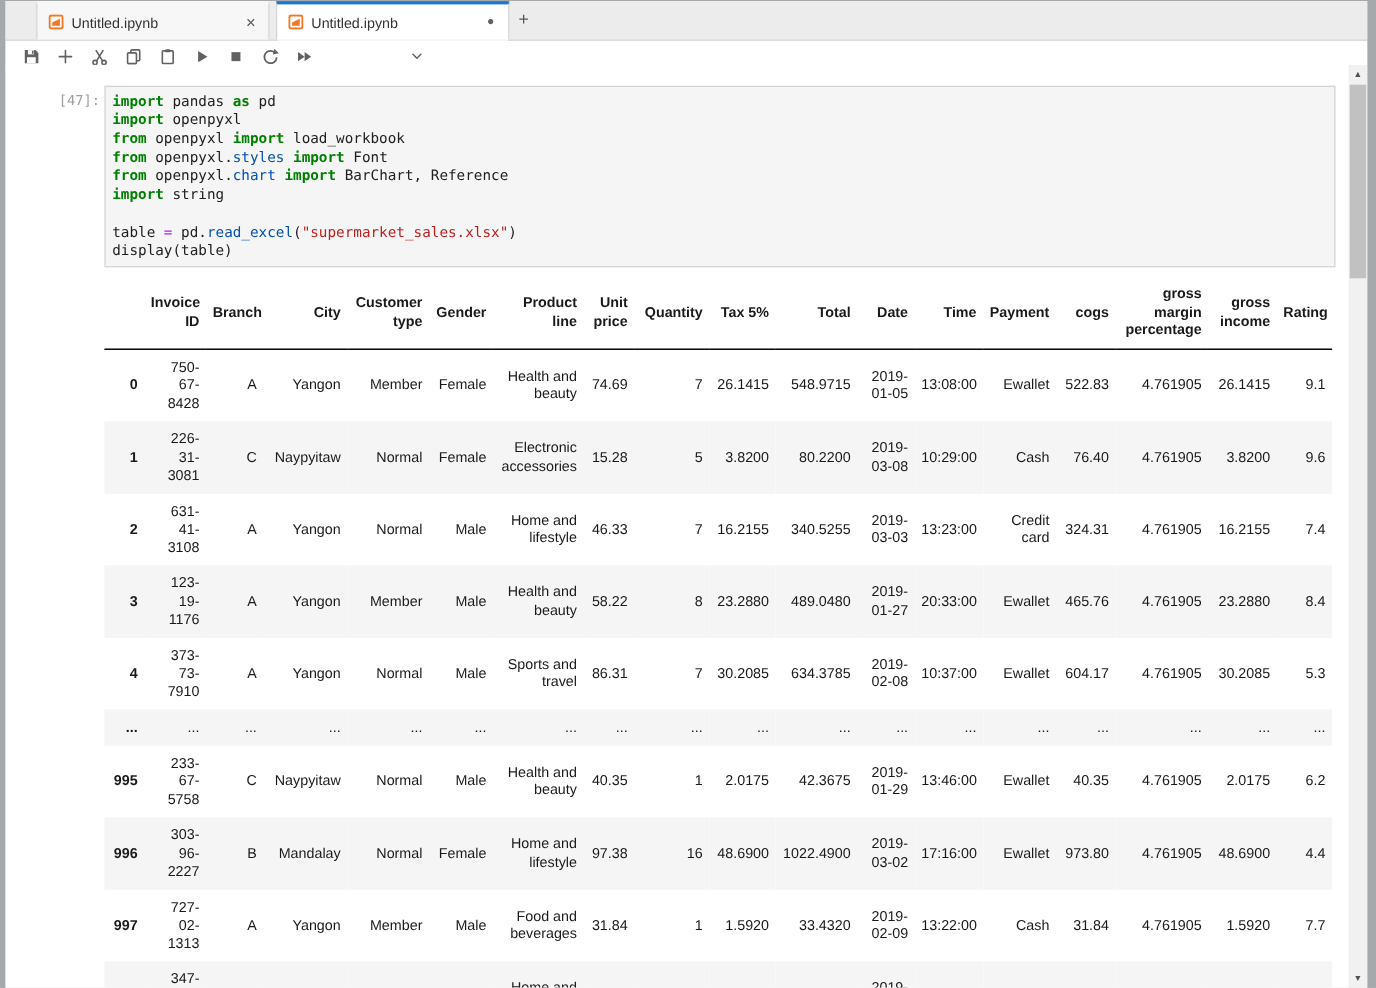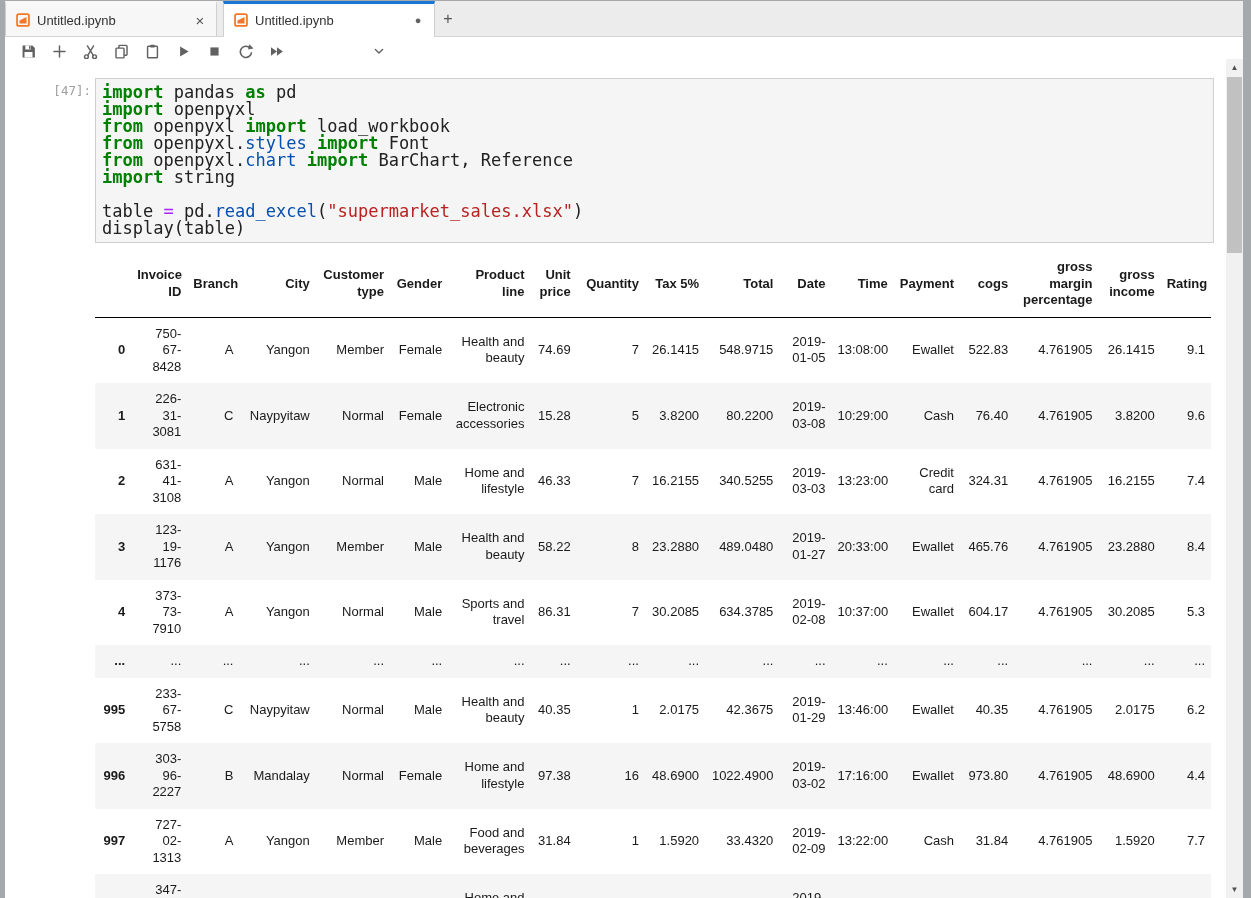--- a/index.html
+++ b/index.html
@@ -2,21 +2,21 @@
 <html><head>
 <meta charset="utf-8">
 <style>
   * { margin:0; padding:0; box-sizing:border-box; }
   html,body { width:1251px; height:898px; overflow:hidden; background:#a6a9ac;
               font-family:"Liberation Sans", sans-serif; }
   .window { position:absolute; top:1px; left:5px; right:8px; bottom:0; background:#fff; overflow:hidden; }
 
   
   .tabbar { height:36px; background:#ececec; display:flex; align-items:stretch;
-            border-bottom:1px solid #d4d4d4; position:relative; }
+            border-bottom:1px solid #d4d4d4; position:relative;padding-left:28px; }
   .tab { width:212px; display:flex; align-items:center; gap:7px; padding:0 8px 0 10px;
          background:#f7f7f7; border-right:1px solid #cfcfcf; border-left:1px solid #cfcfcf;
          border-top:3px solid transparent; font-size:13px; color:#333; cursor:default; }
   .tab.active { background:#fff; border-top-color:#1976d2; position:relative; margin-left:6px; }
   .tab.active::after { content:''; position:absolute; left:0; right:0; bottom:-1px; height:1px; background:#fff; }
   .tab-label { flex:1; white-space:nowrap; overflow:hidden; }
   .tab-close { color:#555; font-size:15px; width:16px; text-align:center; cursor:pointer; }
   .tab-dirty { color:#616161; font-size:11px; width:16px; text-align:center; }
   .nb-icon { width:14px; height:14px; flex:0 0 auto; }
   .newtab { width:26px; display:flex; align-items:center; justify-content:center;
@@ -34,21 +34,21 @@
   .kernel-name { font-size:13px; color:#424242; cursor:pointer; }
   .kernel-status { width:13px; height:13px; border:1.6px solid #616161; border-radius:50%; cursor:pointer; }
 
   
   .content { position:absolute; top:58px; left:0; right:17px; bottom:0;
              background:#fff; overflow:hidden; padding-top:19px; }
   .cellrow { display:flex; align-items:flex-start; }
   .prompt { width:90px; flex:0 0 90px; text-align:right; padding:5px 4px 0 0;
             font-family:"DejaVu Sans Mono", monospace; font-size:12.5px; color:#9e9e9e; }
   .input-area { flex:1; margin-right:12px; background:#f5f5f5; border:1px solid #cfcfcf; }
-  pre.code { font-family:"DejaVu Sans Mono", monospace; font-size:17px; line-height:17px;
+  pre.code { font-family:"DejaVu Sans Mono", monospace; font-size:13px; line-height:17px;
              padding:5px 6px; color:#212121; white-space:pre; }
   .kw { color:#008000; font-weight:bold; }
   .pr { color:#0550ae; }
   .op { color:#aa22ff; }
   .st { color:#ba2121; }
   .tx { color:#212121; }
 
   .outputrow { display:flex; margin-top:8px; }
   .outspacer { width:90px; flex:0 0 90px; }
 

